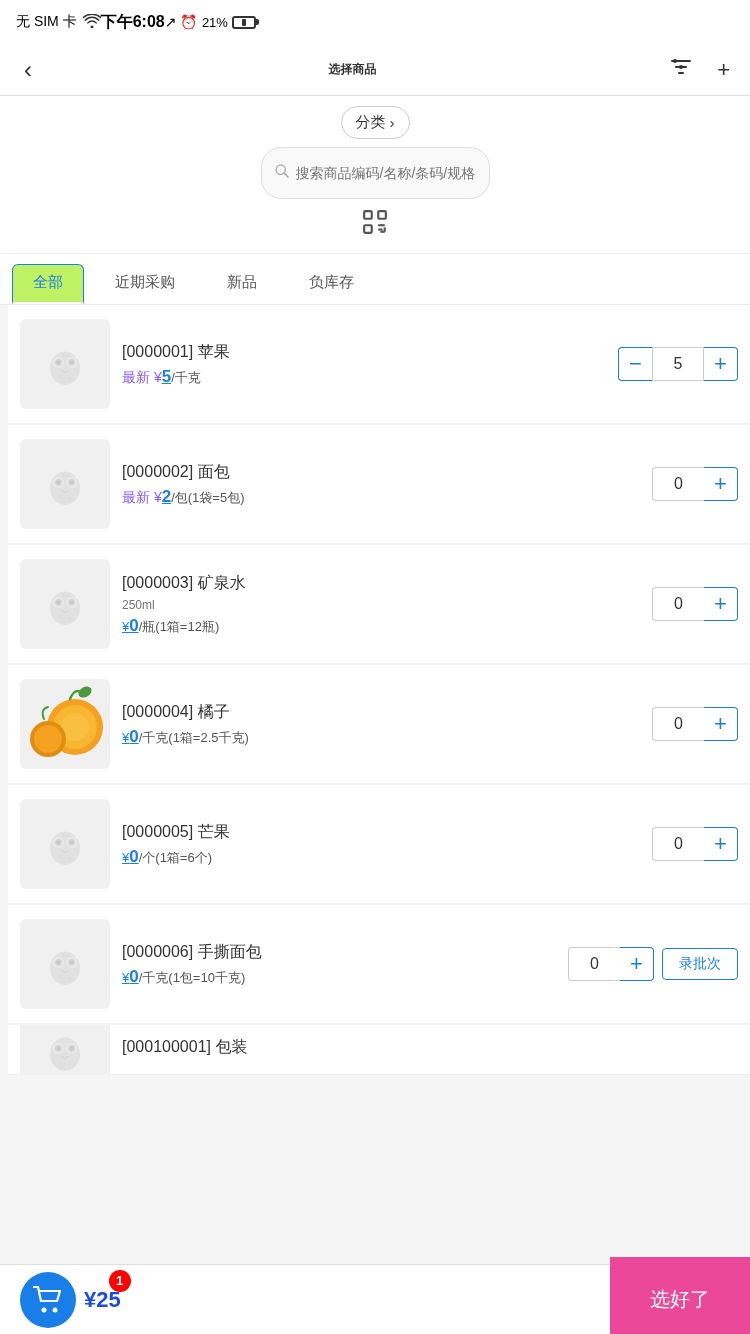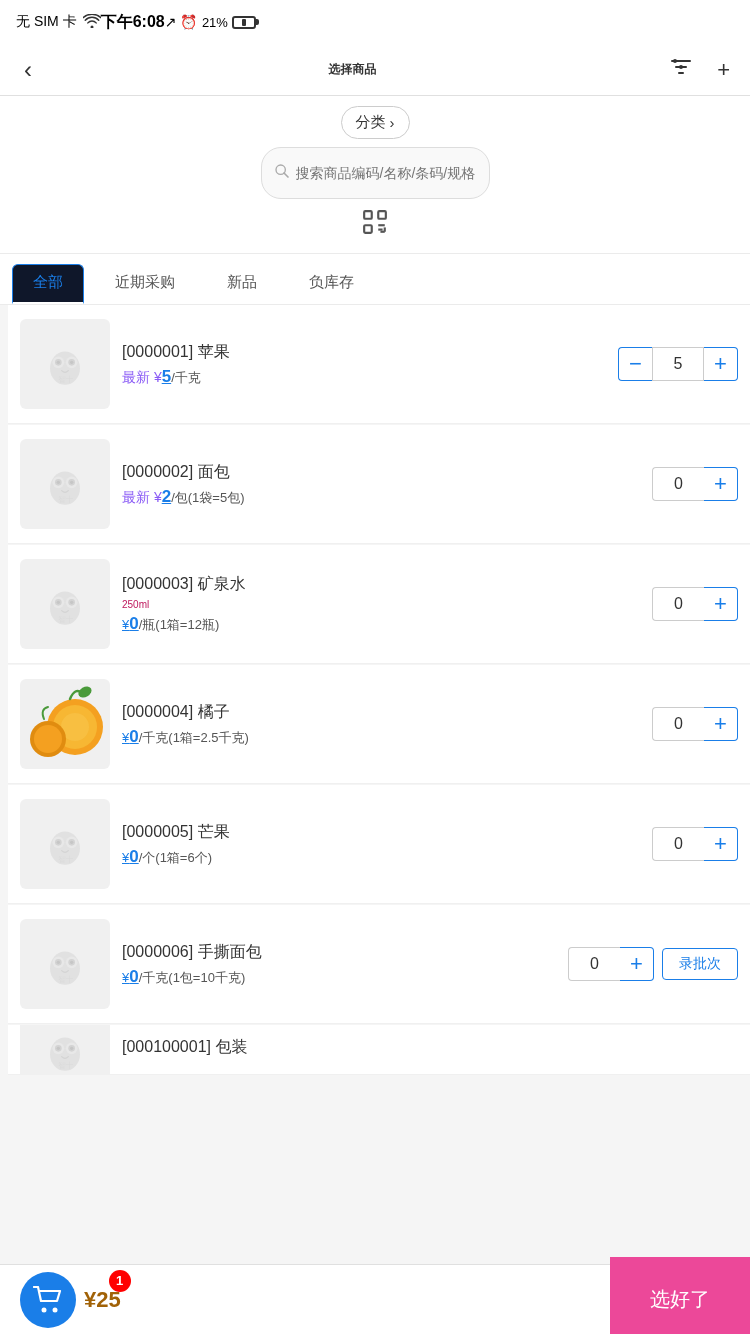--- a/index.html
+++ b/index.html
@@ -89,21 +89,21 @@
       border-bottom: 1px solid #ebebeb;
     }
     .tab-item {
       padding: 8px 20px 10px;
       font-size: 15px; color: #555; cursor: pointer; border-radius: 6px 6px 0 0;
       border: 1px solid transparent;
       background: #fff;
     }
     .tab-item.active {
       color: #1a7ee8; border: 1px solid #1a7ee8; border-bottom: 2px solid #fff;
-      font-weight: 500; background: #0f172a;
+      font-weight: 500; background: #bef264;
     }
 
     
     .product-list { background: #f5f5f5; padding-left: 8px; }
     .product-item {
       background: #fff;
       display: flex;
       align-items: center;
       padding: 14px 12px;
       margin-bottom: 1px;
@@ -114,21 +114,21 @@
       display: flex; align-items: center; justify-content: center;
       margin-right: 12px; flex-shrink: 0; overflow: hidden;
     }
     .owl-placeholder {
       display: flex; flex-direction: column; align-items: center; justify-content: center;
       width: 100%; height: 100%;
     }
     .owl-svg { width: 50px; height: 50px; opacity: 0.4; }
     .product-info { flex: 1; min-width: 0; }
     .product-name { font-size: 16px; color: #333; font-weight: 500; margin-bottom: 4px; }
-    .product-spec { font-size: 10px; color: #be185d; margin-bottom: 4px; }
+    .product-spec { font-size: 12px; color: #737373; margin-bottom: 4px; }
     .product-price { font-size: 14px; color: #555; }
     .price-blue { color: #1a7ee8; font-size: 17px; font-weight: 700; text-decoration: underline; }
     .price-unit { color: #555; font-size: 13px; }
     .price-prefix { color: #8b5cf6; font-size: 14px; }
     .price-symbol { color: #1a7ee8; font-size: 13px; text-decoration: underline; }
 
     
     .qty-control {
       display: flex; align-items: center; gap: 0;
       margin-left: 8px; flex-shrink: 0;
@@ -176,21 +176,21 @@
       width: 56px; height: 56px; background: #1a7ee8; border-radius: 50%;
       display: flex; align-items: center; justify-content: center;
     }
     .cart-badge {
       position: absolute; top: -2px; right: 10px;
       width: 22px; height: 22px; background: red; border-radius: 50%;
       color: #fff; font-size: 13px; font-weight: 700;
       display: flex; align-items: center; justify-content: center;
     }
     .cart-total {
-      font-size: 22px; font-weight: 700; color: #a16207; margin-left: 8px;
+      font-size: 22px; font-weight: 700; color: #1d4ed8; margin-left: 8px;
     }
     .confirm-btn {
       margin-left: auto; height: 86px; background: #ec4899;
       color: #fff; font-size: 20px; font-weight: 500; border: none;
       padding: 0 40px; cursor: pointer; flex-shrink: 0;
     }
 
     
     .bottom-spacer { height: 80px; }
   </style>

